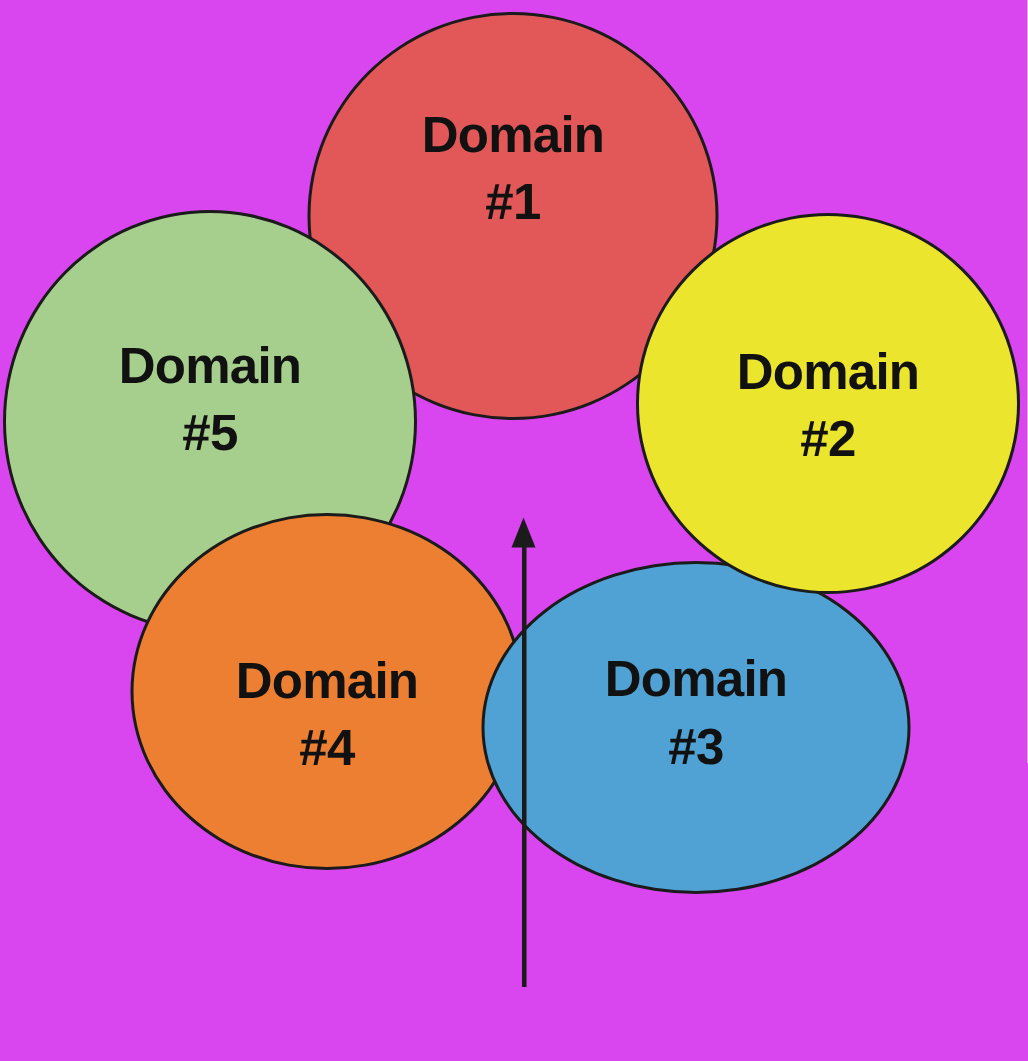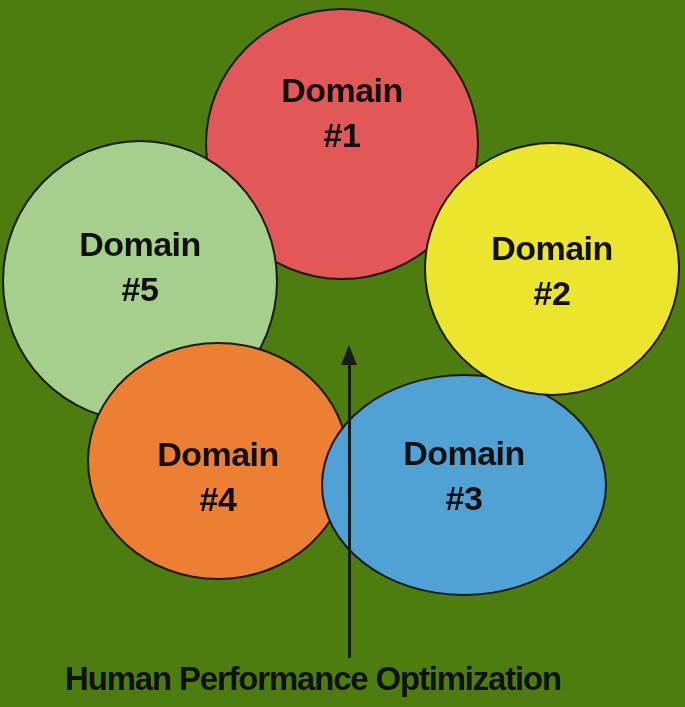--- a/index.html
+++ b/index.html
@@ -5,21 +5,21 @@
   html, body {
     margin: 0;
     padding: 0;
     background: #ffffff;
     font-family: "Liberation Sans", sans-serif;
   }
   .canvas {
     position: relative;
     width: 685px;
     height: 707px;
-    background: #4d7c0f;
+    background: #d946ef;
     overflow: hidden;
   }
   .circle {
     position: absolute;
     border: 2.5px solid #1b1b1b;
     border-radius: 50%;
     box-sizing: border-box;
     display: flex;
     align-items: center;
     justify-content: center;
@@ -124,15 +124,14 @@
     <div class="domain-label">
       <span>Domain</span>
       <span>#2</span>
     </div>
   </div>
 
 
   <div class="arrow-shaft"></div>
   <div class="arrow-head"></div>
 
-  <div class="caption">Human Performance Optimization</div>
 
 </div>
 
 </body></html>

